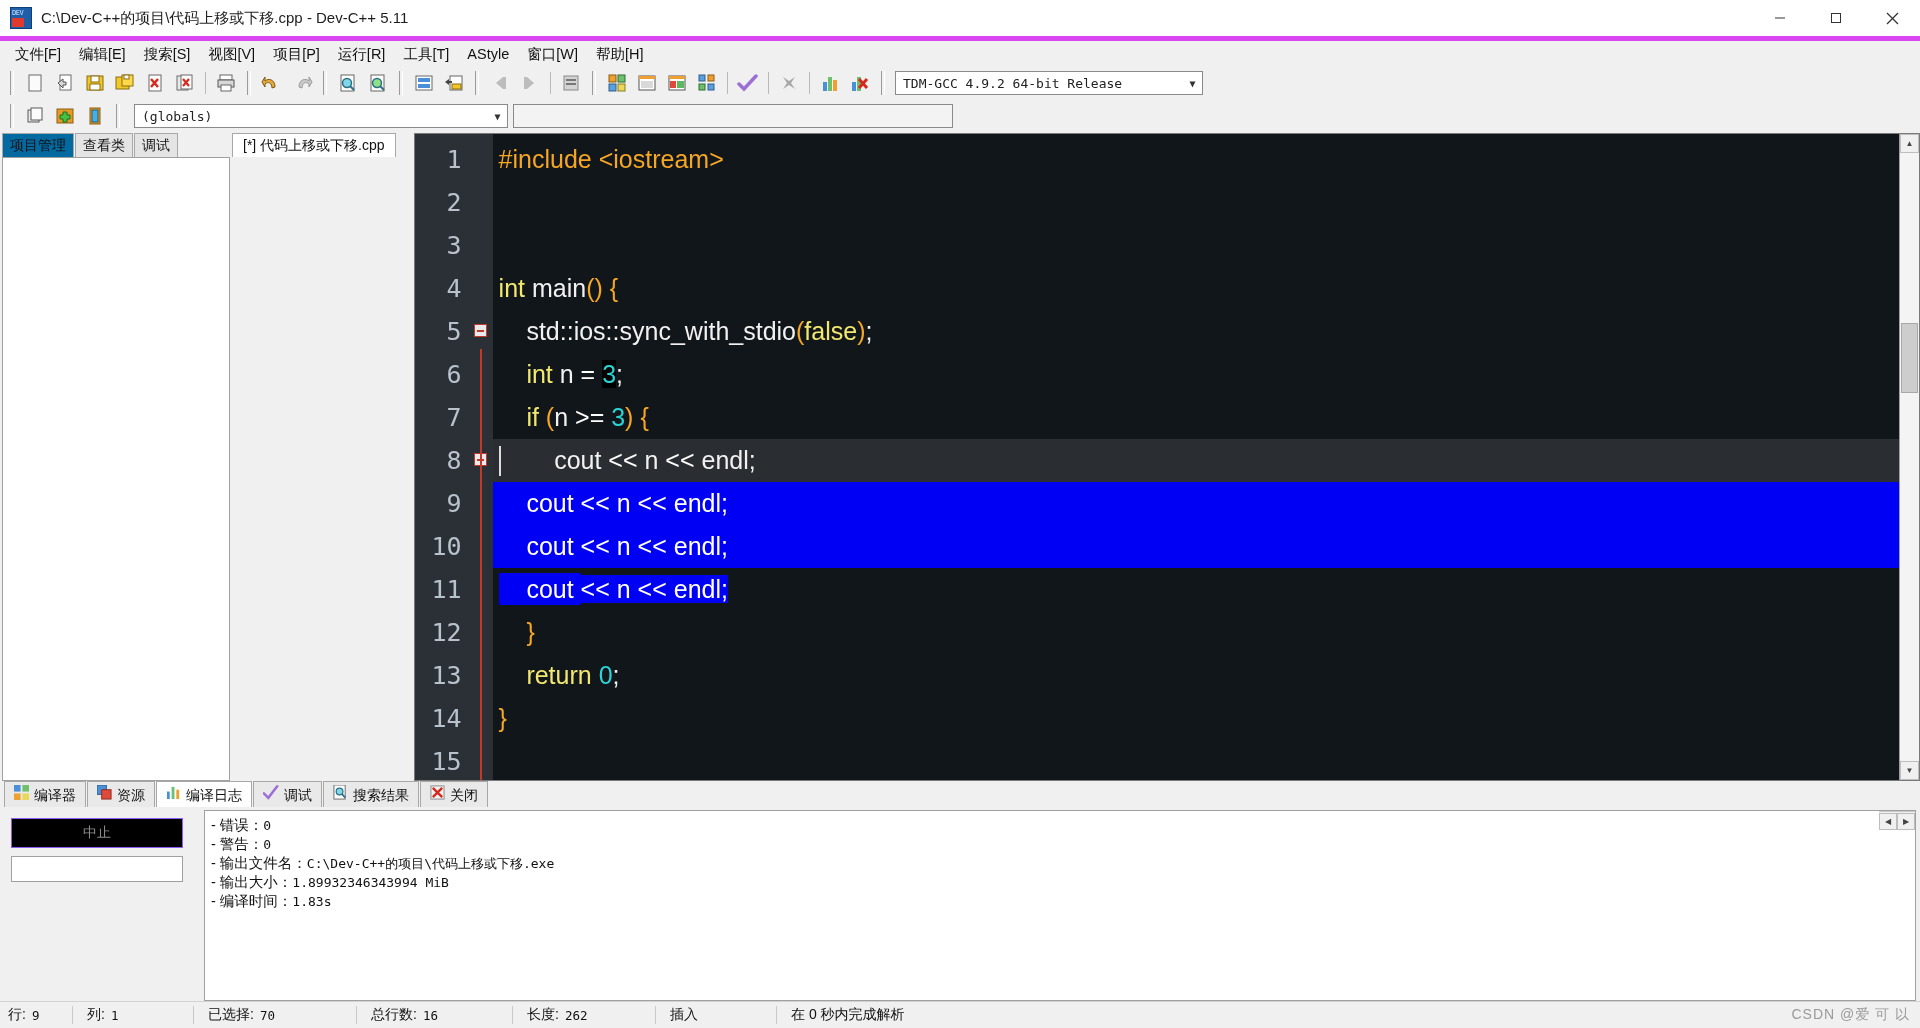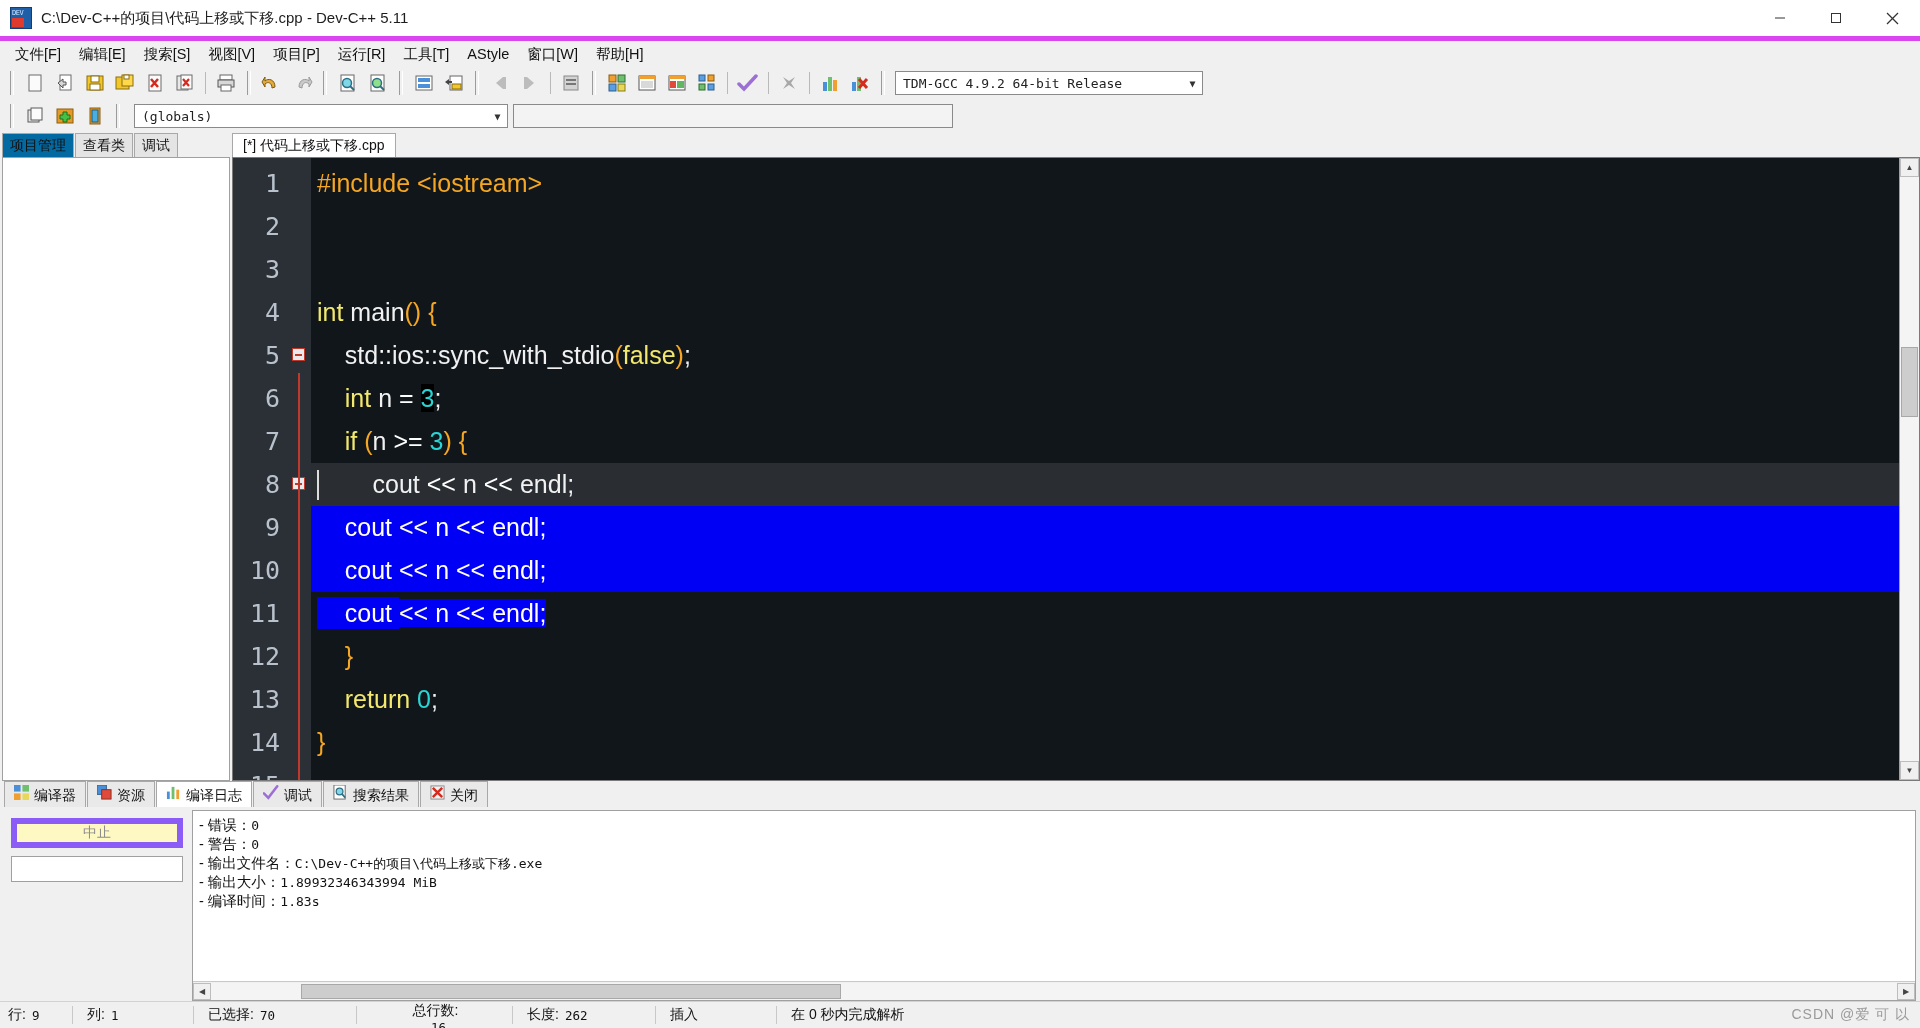--- a/index.html
+++ b/index.html
@@ -44,21 +44,21 @@
   .combo-flat{width:440px;height:24px;background:#f3f3f3;border:1px solid #8a8a8a;display:flex;align-items:center;box-sizing:border-box;margin-left:5px;}
 
   
   .bodyarea{flex:1 1 auto;display:flex;min-height:0;}
   .leftpane{width:232px;flex:0 0 232px;display:flex;flex-direction:column;background:#f0f0f0;}
   .ltabs{display:flex;flex:0 0 24px;height:24px;align-items:flex-end;padding-left:2px;}
   .ltab{font-size:14px;color:#111;padding:3px 7px 3px 7px;border:1px solid #a8a8a8;border-bottom:none;background:#e4e4e4;margin-right:1px;line-height:17px;white-space:nowrap;}
   .ltab.active{background:#0369a1;}
   .ltree{flex:1 1 auto;background:#ffffff;border:1px solid #a0a0a0;border-top:1px solid #a0a0a0;margin:0 2px 0 2px;}
 
-  .rightpane{flex:1 1 auto;display:flex;flex-direction:column;min-width:0;}
+  .rightpane{flex:1 1 auto;display:flex;min-width:0;gap:18px;}
   .etabs{display:flex;flex:0 0 24px;height:24px;align-items:flex-end;background:#f0f0f0;}
   .etab{font-size:14px;color:#111;padding:3px 10px;border:1px solid #a8a8a8;border-bottom:none;background:#ffffff;line-height:17px;white-space:nowrap;}
 
   
   .editorwrap{flex:1 1 auto;display:flex;min-height:0;border:1px solid #7a7a7a;background:#1e2227;margin-right:0;}
   .editor{flex:1 1 auto;display:flex;min-width:0;background:#11161b;position:relative;overflow:hidden;}
   .gutter{flex:0 0 56px;width:56px;background:#2b3036;text-align:right;padding-top:4px;box-sizing:border-box;}
   .gutter .ln{height:43px;line-height:43px;padding-right:9px;color:#b9c2cc;
        font-family:"DejaVu Sans Mono","Liberation Mono",monospace;font-size:25px;position:relative;}
   .foldcol{flex:0 0 22px;width:22px;background:#2b3036;padding-top:4px;box-sizing:border-box;position:relative;}
@@ -89,24 +89,24 @@
   .vscroll .strack{flex:1 1 auto;background:#f4f4f4;position:relative;}
   .vscroll .sthumb{position:absolute;left:1px;right:1px;top:170px;height:70px;background:#cdcdcd;border:1px solid #a8a8a8;box-sizing:border-box;}
 
   
   .bottompanel{flex:0 0 220px;height:220px;display:flex;flex-direction:column;background:#f0f0f0;}
   .btabs{display:flex;flex:0 0 26px;height:26px;align-items:center;padding-left:4px;}
   .btab{display:flex;align-items:center;gap:5px;font-size:14px;color:#111;padding:3px 9px;border:1px solid #a8a8a8;border-bottom:none;background:#e9e9e9;margin-right:1px;line-height:18px;white-space:nowrap;}
   .btab.active{background:#ffffff;}
   .bcontent{flex:1 1 auto;display:flex;min-height:0;padding:3px 2px 0 2px;}
   .bleft{flex:0 0 190px;width:190px;display:flex;flex-direction:column;align-items:center;padding-top:8px;gap:8px;}
-  .abortbtn{width:172px;height:30px;background:#fef9c3;border:6px solid #8b5cf6;display:flex;align-items:center;justify-content:center;
+  .abortbtn{width:172px;height:30px;background:#000000;border:1px solid #8b5cf6;display:flex;align-items:center;justify-content:center;
             font-size:14px;color:#8c8c8c;box-sizing:border-box;}
   .progbar{width:172px;height:26px;background:#ffffff;border:1px solid #a0a0a0;box-sizing:border-box;}
-  .logbox{flex:1 1 auto;border:1px solid #a0a0a0;background:#ffffff;display:flex;flex-direction:column;min-width:0;margin-right:2px;}
+  .logbox{flex:1 1 auto;border:1px solid #a0a0a0;background:#ffffff;display:flex;min-width:0;margin-right:2px;margin-left:12px;}
   .logtext{flex:1 1 auto;padding:5px 6px;overflow:hidden;}
   .logline{font-size:14.5px;color:#111;white-space:nowrap;line-height:19px;}
   .logline .mono{font-family:"DejaVu Sans Mono","Liberation Mono",monospace;font-size:13px;}
   .loghscroll{flex:0 0 18px;height:18px;background:#f0f0f0;border-top:1px solid #c9c9c9;display:flex;align-items:center;}
   .loghscroll .sarrow{width:18px;height:17px;display:flex;align-items:center;justify-content:center;background:#f0f0f0;border:1px solid #bdbdbd;box-sizing:border-box;font-size:8px;color:#444;}
   .loghscroll .strack{flex:1 1 auto;background:#f4f4f4;position:relative;height:17px;}
   .loghscroll .sthumb{position:absolute;left:90px;width:540px;top:1px;bottom:1px;background:#cdcdcd;border:1px solid #a8a8a8;box-sizing:border-box;}
 
   
   .statusbar{flex:0 0 26px;height:26px;display:flex;align-items:center;background:#f0f0f0;border-top:1px solid #d2d2d2;position:relative;}
@@ -560,21 +560,21 @@
     <div class="scell" style="width:100px;">
       <span class="lab">列:</span>
       <span class="val">1</span>
     </div>
     <div class="sdiv"></div>
     <div class="scell" style="width:142px;">
       <span class="lab">已选择:</span>
       <span class="val">70</span>
     </div>
     <div class="sdiv"></div>
-    <div class="scell" style="width:135px;flex-direction:column;">
+    <div class="scell" style="width:135px;">
       <span class="lab">总行数:</span>
       <span class="val">16</span>
     </div>
     <div class="sdiv"></div>
     <div class="scell" style="width:122px;">
       <span class="lab">长度:</span>
       <span class="val">262</span>
     </div>
     <div class="sdiv"></div>
     <div class="scell" style="width:100px;">插入</div>

